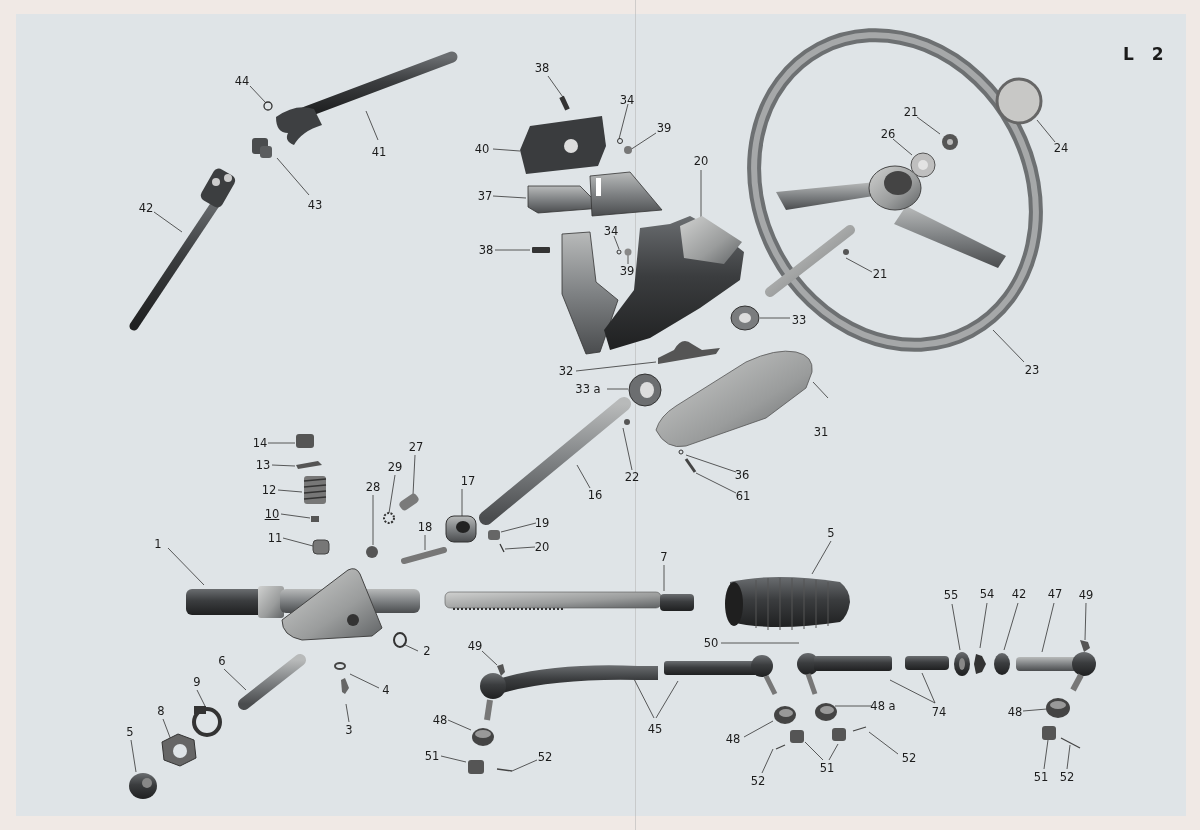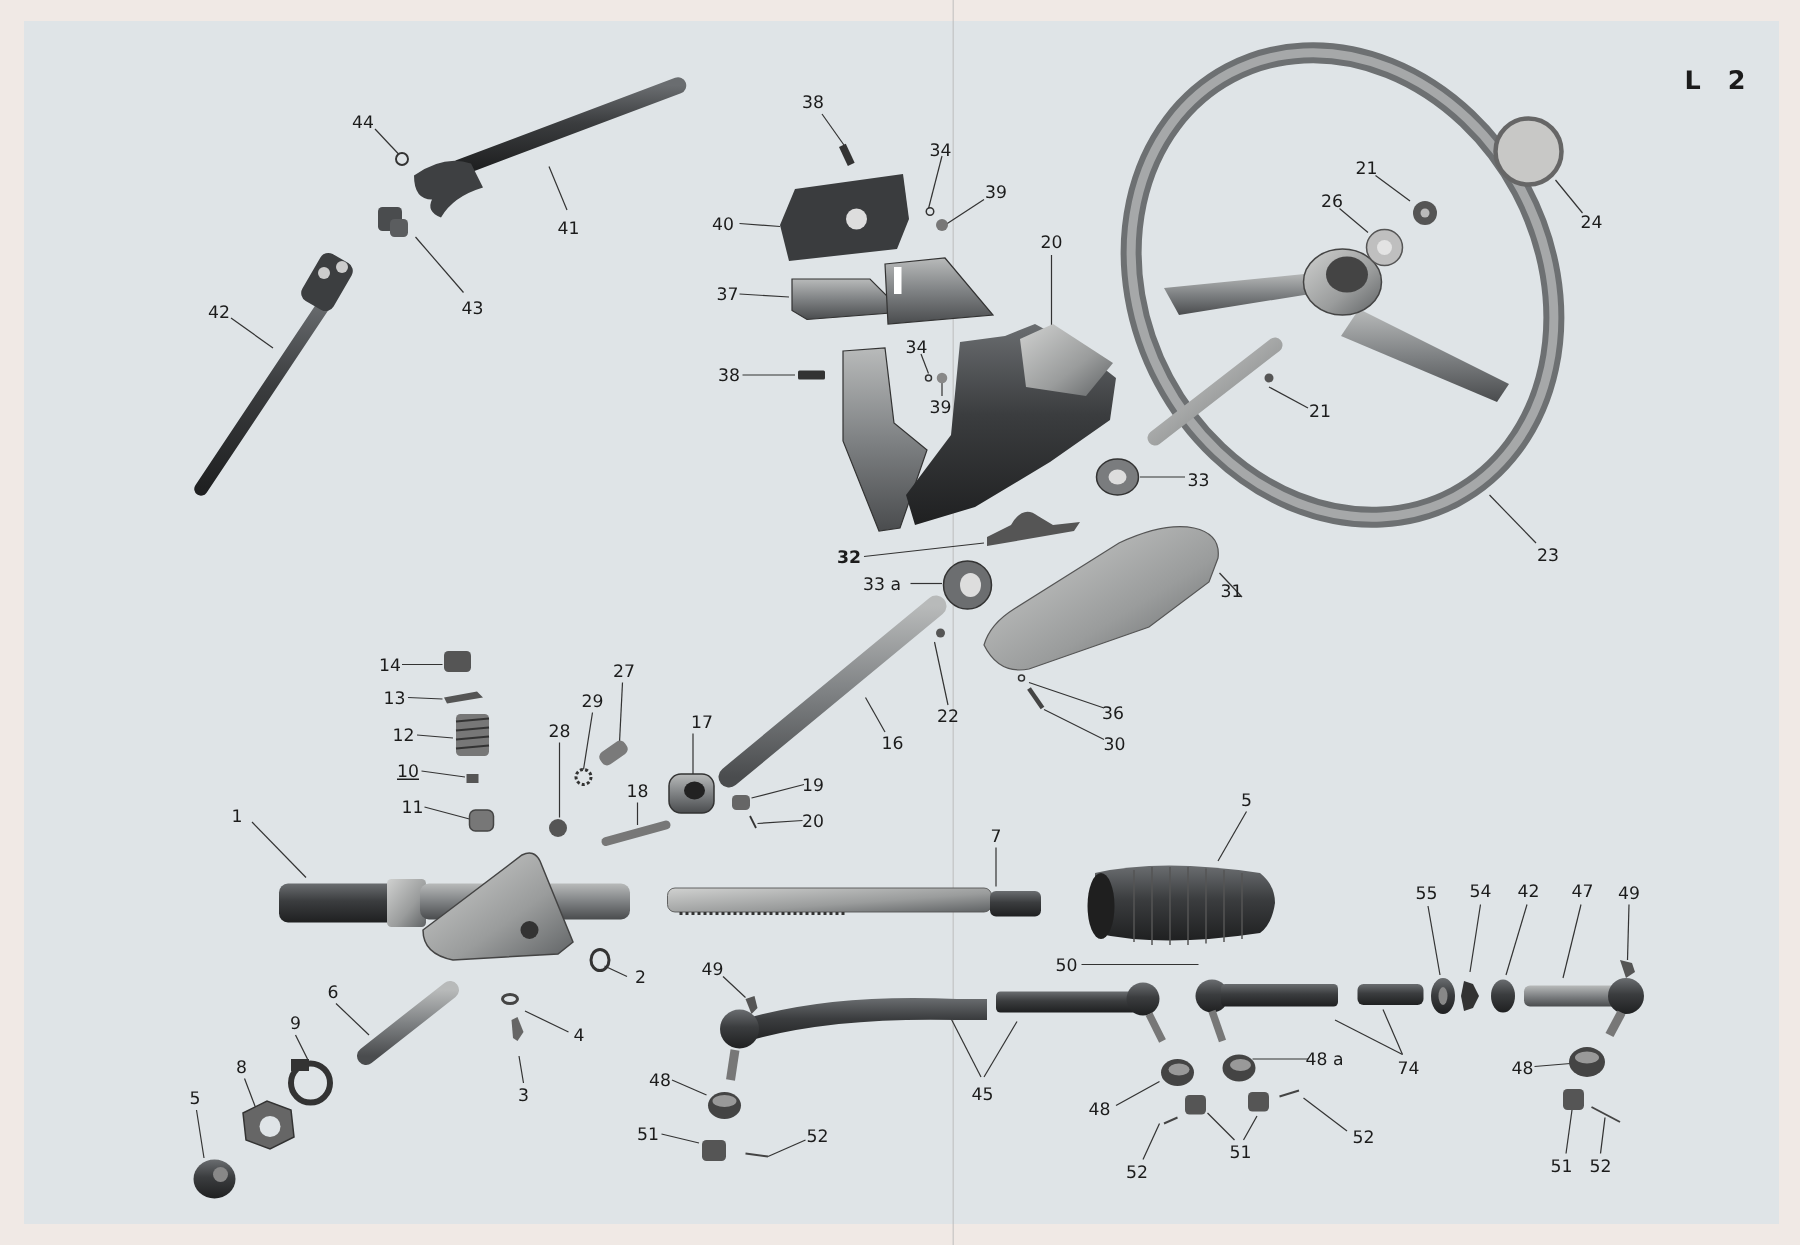--- a/index.html
+++ b/index.html
@@ -363,27 +363,27 @@
   <span class="lbl" style="left: 880px; top: 274px;">21</span>
   <span class="lbl" style="left: 632px; top: 477px;">22</span>
   <span class="lbl" style="left: 1032px; top: 370px;">23</span>
   <span class="lbl" style="left: 1061px; top: 148px;">24</span>
   <span class="lbl" style="left: 911px; top: 112px;">21</span>
   <span class="lbl" style="left: 888px; top: 134px;">26</span>
   <span class="lbl" style="left: 416px; top: 447px;">27</span>
   <span class="lbl" style="left: 373px; top: 487px;">28</span>
   <span class="lbl" style="left: 395px; top: 467px;">29</span>
   <span class="lbl" style="left: 701px; top: 161px;">20</span>
-  <span class="lbl" style="left: 821px; top: 394px;">31</span>
-  <span class="lbl" style="left: 566px; top: 371px; font-weight: bold;">32</span>
+  <span class="lbl" style="left: 821px; top: 432px;">31</span>
+  <span class="lbl" style="left: 566px; top: 371px;">32</span>
   <span class="lbl" style="left: 799px; top: 320px;">33</span>
   <span class="lbl" style="left: 588px; top: 389px;">33 a</span>
   <span class="lbl" style="left: 627px; top: 100px;">34</span>
   <span class="lbl" style="left: 611px; top: 231px;">34</span>
-  <span class="lbl" style="left: 743px; top: 496px;">30</span>
+  <span class="lbl" style="left: 743px; top: 496px;">61</span>
   <span class="lbl" style="left: 742px; top: 475px;">36</span>
   <span class="lbl" style="left: 485px; top: 196px;">37</span>
   <span class="lbl" style="left: 542px; top: 68px;">38</span>
   <span class="lbl" style="left: 486px; top: 250px;">38</span>
   <span class="lbl" style="left: 664px; top: 128px;">39</span>
   <span class="lbl" style="left: 627px; top: 271px;">39</span>
   <span class="lbl" style="left: 482px; top: 149px;">40</span>
   <span class="lbl" style="left: 379px; top: 152px;">41</span>
   <span class="lbl" style="left: 146px; top: 208px;">42</span>
   <span class="lbl" style="left: 315px; top: 205px;">43</span>

